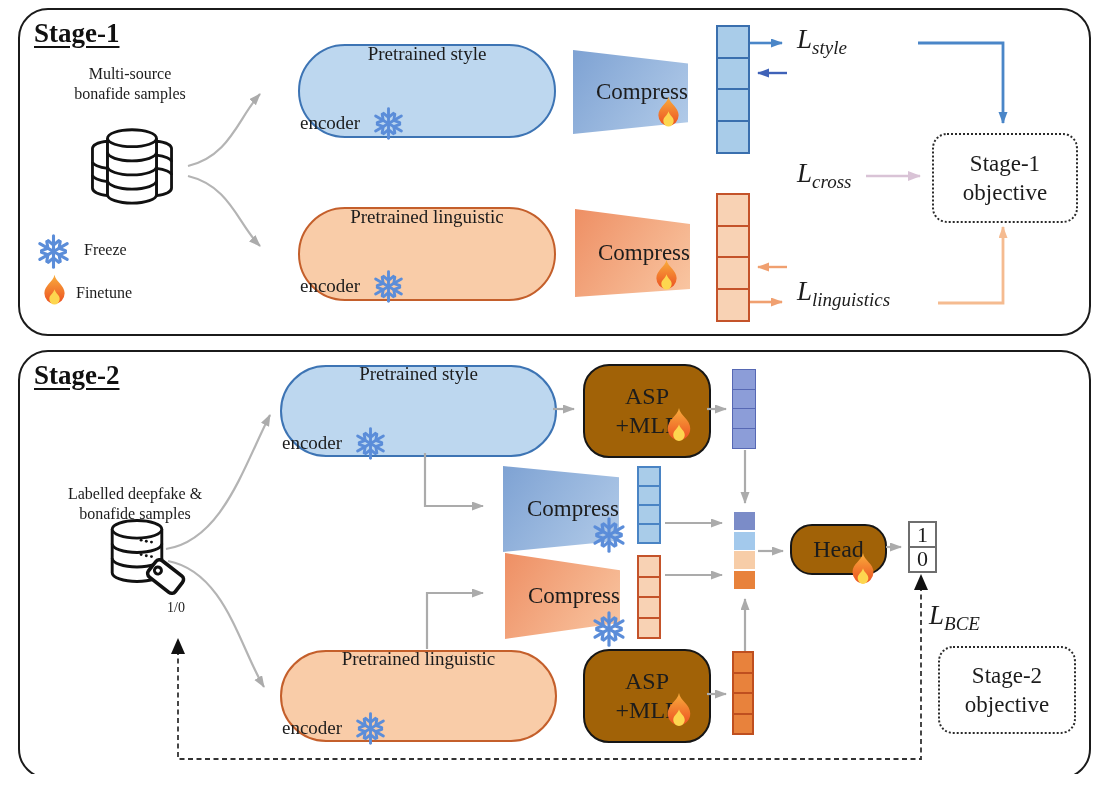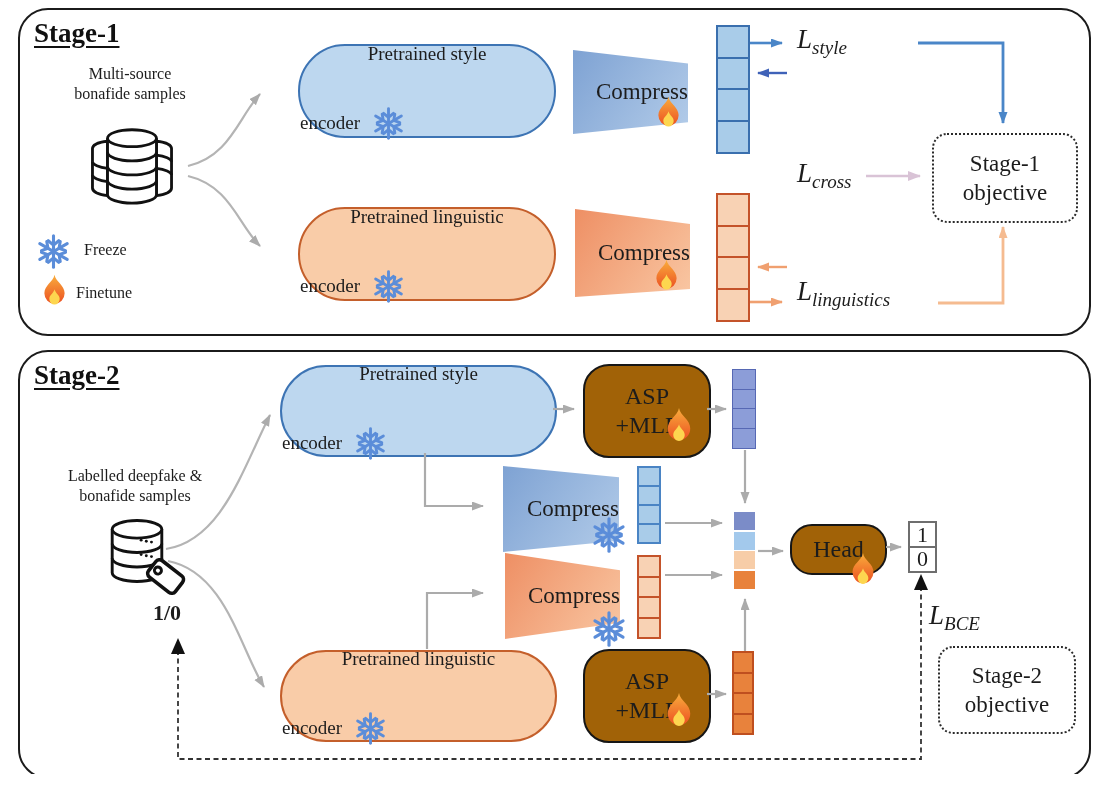--- a/index.html
+++ b/index.html
@@ -32,21 +32,21 @@
   .pred{position:absolute;display:flex;flex-direction:column;}
   .pred .pcell{box-sizing:border-box;width:29px;height:27px;background:#fff;border:2.2px solid #6e6e6e;
           display:flex;align-items:center;justify-content:center;font-size:22px;}
   .pred .pcell + .pcell{margin-top:-2.2px;}
   .fused{position:absolute;display:flex;flex-direction:column;gap:1.5px;}
   .fused div{width:21px;height:18px;}
   .f1{background:#7b8cc8;} .f2{background:#a3c9ec;} .f3{background:#f7cda8;} .f4{background:#e8823b;}
   .icon{position:absolute;display:block;}
   .icon.inline{position:relative;display:inline-block;}
   .icon svg{width:100%;height:100%;display:block;}
-  .tagnum{position:absolute;font-size:22px;font-weight:bold;}
+  .tagnum{position:absolute;font-size:14px;text-align:center;}
   svg.wires{position:absolute;left:0;top:0;pointer-events:none;}
 </style>
 </head>
 <body>
 
 <div id="canvas">
 
   <div class="panel" style="left:18px;top:8px;width:1069px;height:324px;"></div>
   <div class="stage-title" style="left:34px;top:18px;">Stage-1</div>
 
@@ -193,21 +193,21 @@
   <span class="loss" style="left:797px;top:276px;text-align:center;"><span>L</span><sub>linguistics</sub></span>
 
   <div class="dotted-box" style="left:932px;top:133px;width:142px;height:86px;">
     <div>Stage-1</div>
     <div>objective</div>
   </div>
 
   <div class="panel" style="left:18px;top:350px;width:1069px;height:425px;"></div>
   <div class="stage-title" style="left:34px;top:360px;">Stage-2</div>
 
-  <div class="caption" style="left:22px;top:466px;width:226px;">
+  <div class="caption" style="left:22px;top:484px;width:226px;">
     <div>Labelled deepfake &amp;</div>
     <div>bonafide samples</div>
   </div>
 
   <svg class="abs" style="left:106px;top:518px;width:62px;height:66px;" viewBox="0 0 60 62">
     <g stroke="#111" stroke-width="2.8" fill="#fff">
       <path d="M6 10v42a24 8.5 0 0 0 48 0V10"></path>
       <ellipse cx="30" cy="10" rx="24" ry="8.5"></ellipse>
       <path d="M6 24a24 8.5 0 0 0 48 0M6 38a24 8.5 0 0 0 48 0" fill="none"></path>
     </g>

